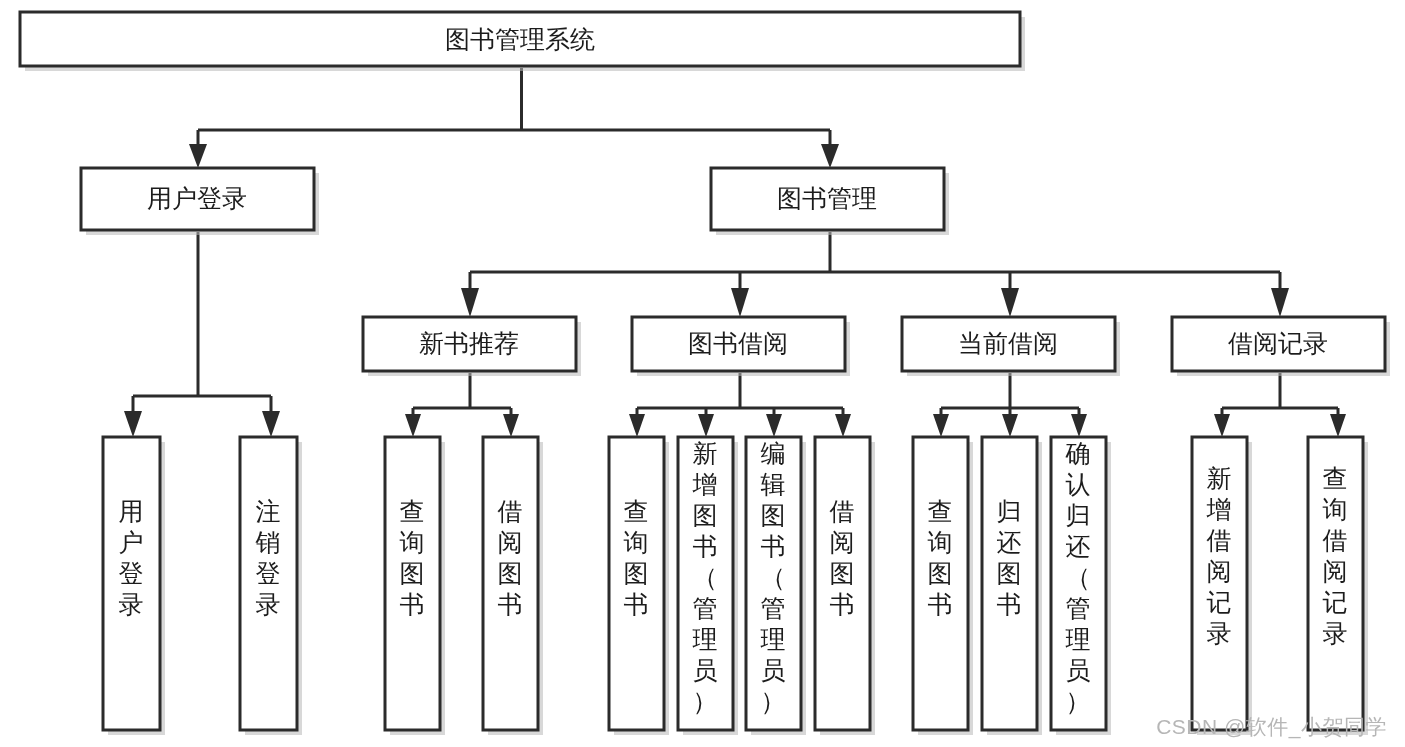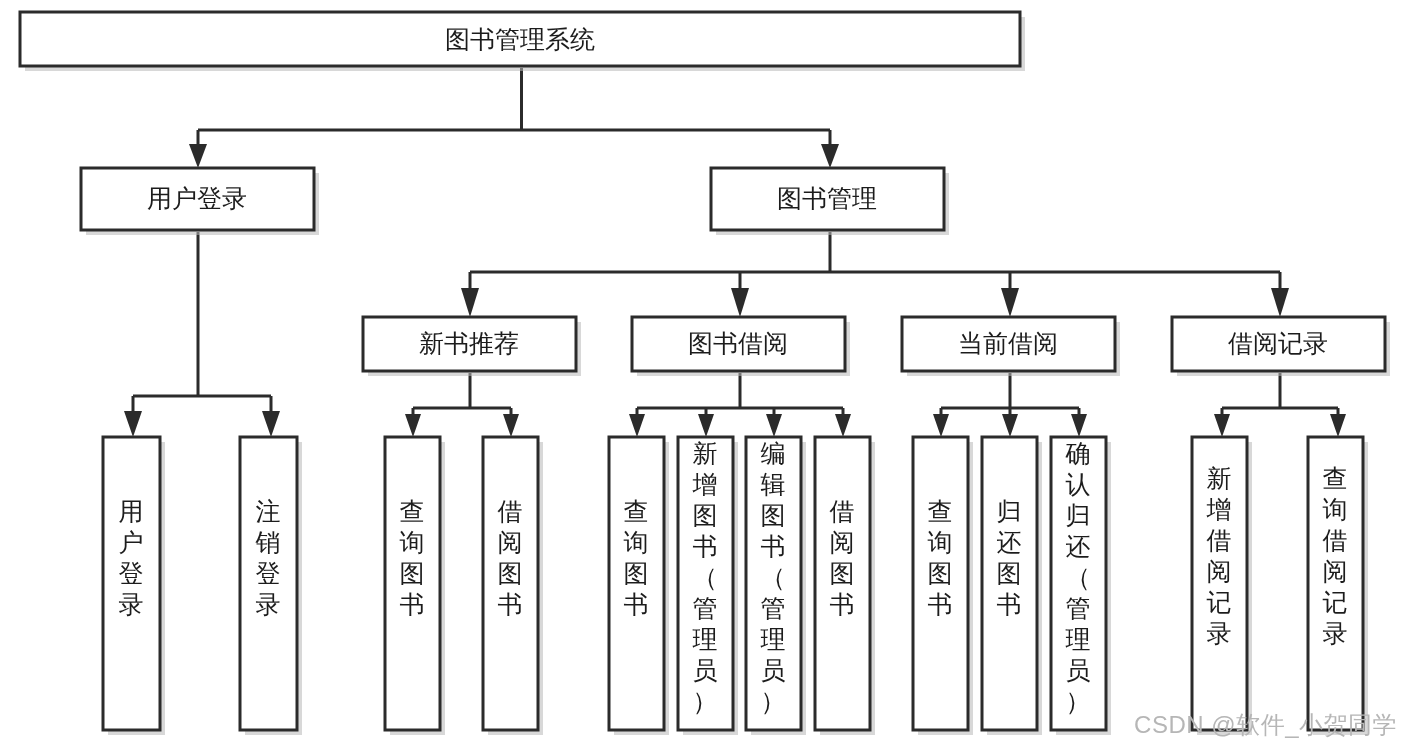--- a/index.html
+++ b/index.html
@@ -54,24 +54,24 @@
     dominant-baseline: middle;
   }
   .node-label-v {
     font-family: "Liberation Sans", "DejaVu Sans", sans-serif;
     font-size: 25px;
     fill: #1c1c1c;
     text-anchor: middle;
   }
   .watermark {
     position: absolute;
-    right: 8px;
+    right: 18px;
     bottom: 6px;
     font-family: "Liberation Sans", "DejaVu Sans", sans-serif;
-    font-size: 24px;
+    font-size: 21px;
     color: #b6b6b6;
     letter-spacing: 0.5px;
     white-space: nowrap;
     pointer-events: none;
   }
 </style>
 </head>
 <body>
 
 <div id="diagram-root">

